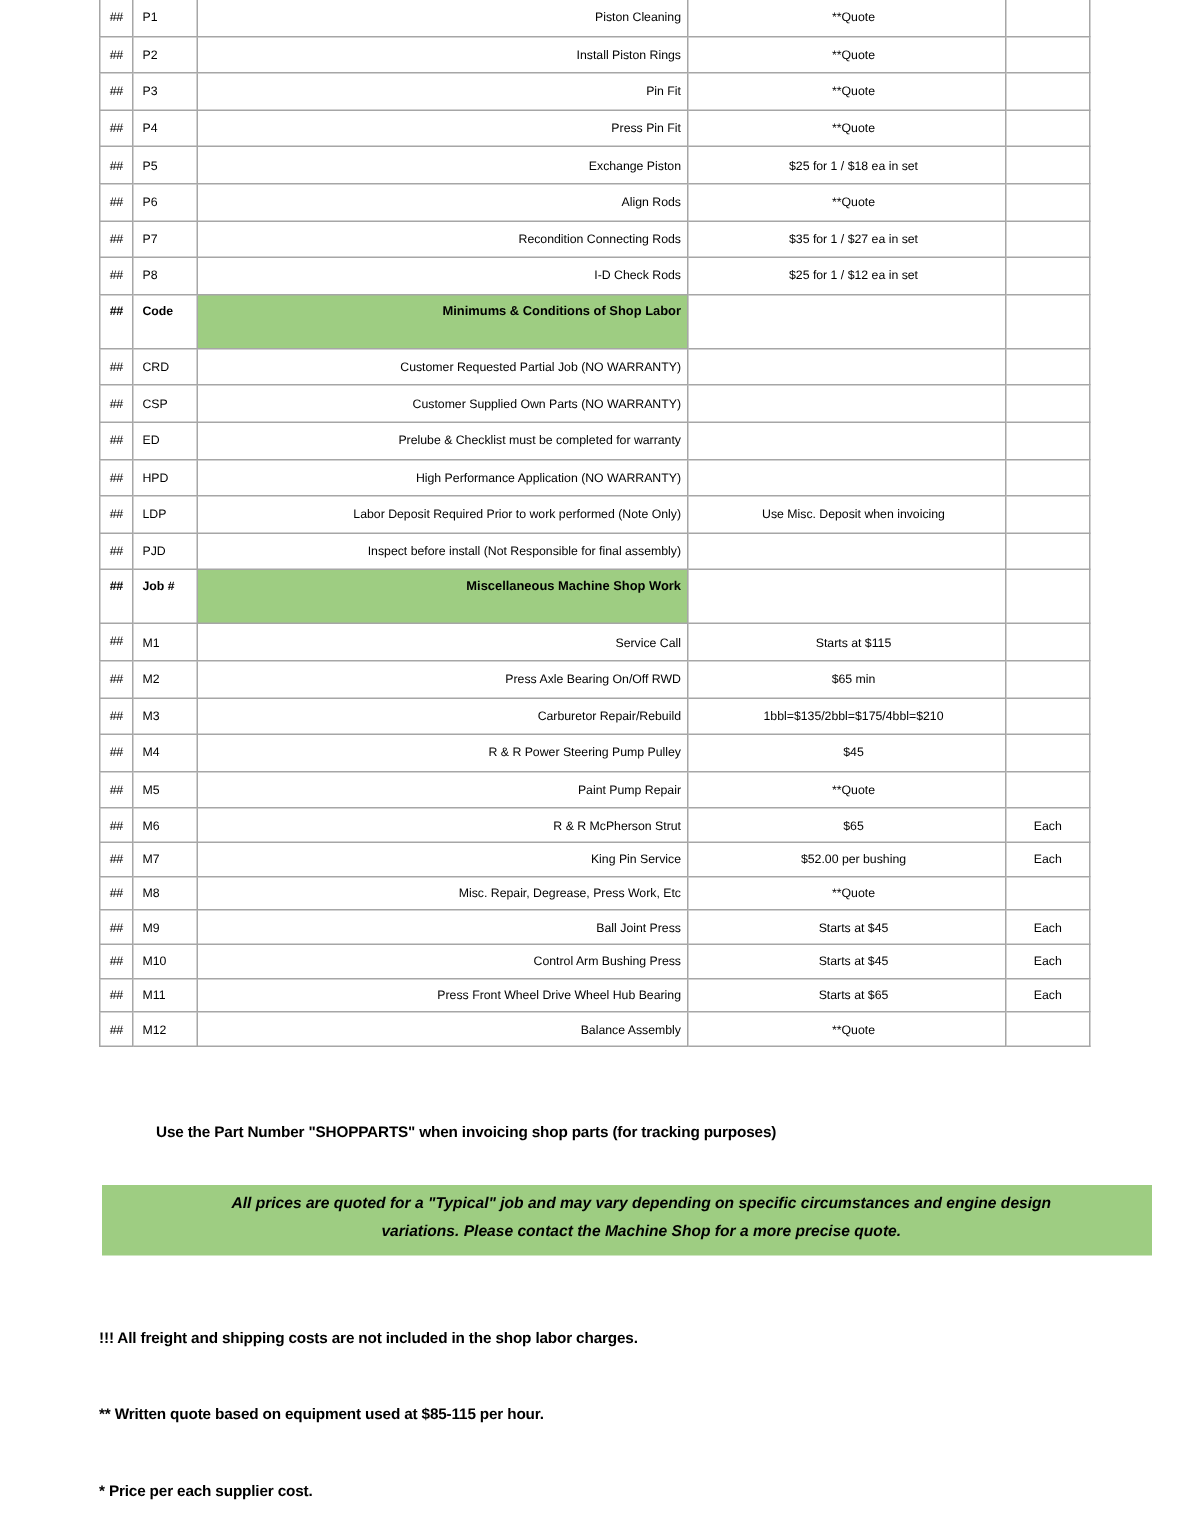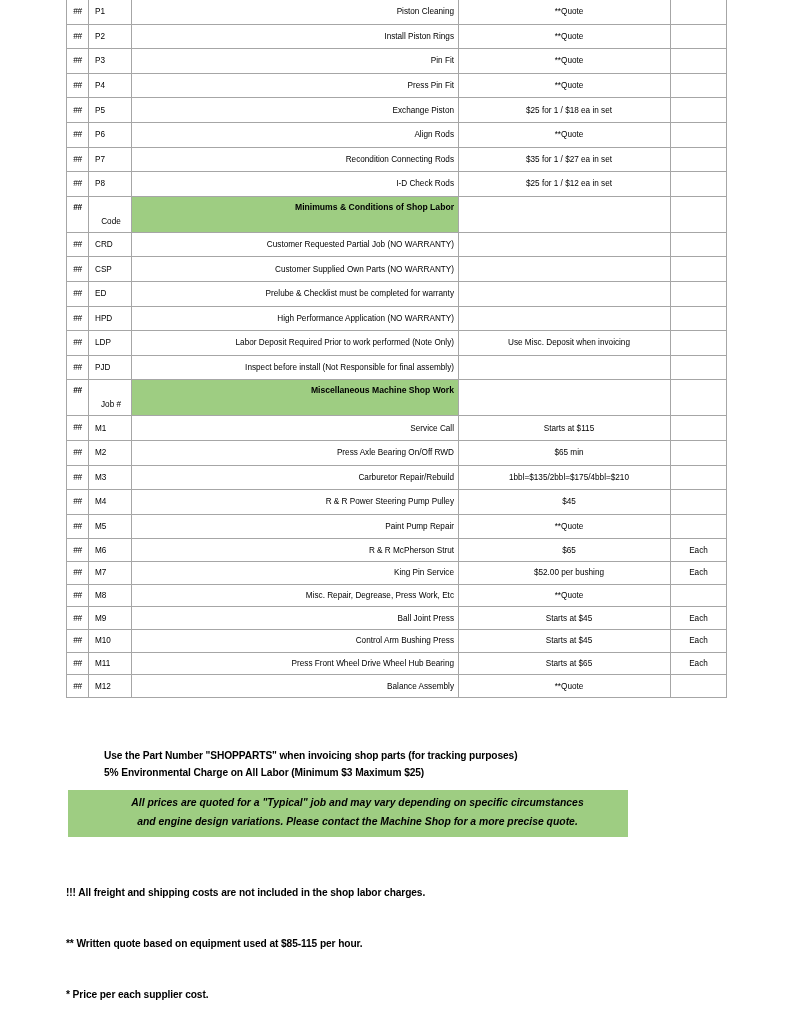--- a/index.html
+++ b/index.html
@@ -61,24 +61,23 @@
   
   tr.section td { height: 36px; font-weight: bold; }
   tr.section td.desc {
     background: #9ecd82;
     font-size: 8.6px;
     vertical-align: top;
     padding-top: 6px;
     margin-left: 20px;
   }
   tr.section td.code {
-    font-weight: normal;
+    font-weight: bold;
     vertical-align: top;
-    padding-top: 20px;
-    text-align: center;
+    padding-top: 6px;
   }
   tr.section td.hash {
     vertical-align: top;
     padding-top: 6px;
   }
   tr.section td.price,
   tr.section td.unit { background: #ffffff; }
 
   tr.tight td { height: 22.7px; }
 
@@ -90,21 +89,21 @@
     font-size: 10.2px;
     font-weight: bold;
     line-height: 16.5px;
     letter-spacing: -0.1px;
   }
 
   .banner {
     position: absolute;
     left: 68px;
     top: 790px;
-    width: 560px;
+    width: 700px;
     background: #9ecd82;
     font-size: 10.4px;
     font-weight: bold;
     font-style: italic;
     text-align: center;
     line-height: 18.5px;
     padding: 4px 40px 6px 59px;
     box-sizing: border-box;
   }
 
@@ -327,21 +326,20 @@
           <td class="code">M12</td>
           <td class="desc">Balance Assembly</td>
           <td class="price">**Quote</td>
           <td class="unit"></td>
         </tr>
       </tbody>
   </table>
 
   <div class="note-block">
     <div>Use the Part Number "SHOPPARTS" when invoicing shop parts (for tracking purposes)</div>
-    <div>5% Environmental Charge on All Labor (Minimum $3 Maximum $25)</div>
   </div>
 
   <div class="banner">All prices are quoted for a "Typical" job and may vary depending on specific circumstances and engine design variations. Please contact the Machine Shop for a more precise quote.</div>
 
   <div class="footnote fn-freight">!!! All freight and shipping costs are not included in the shop labor charges.</div>
   <div class="footnote fn-written">** Written quote based on equipment used at $85-115 per hour.</div>
   <div class="footnote fn-star">*  Price per each supplier cost.</div>
 
 </div>
 

